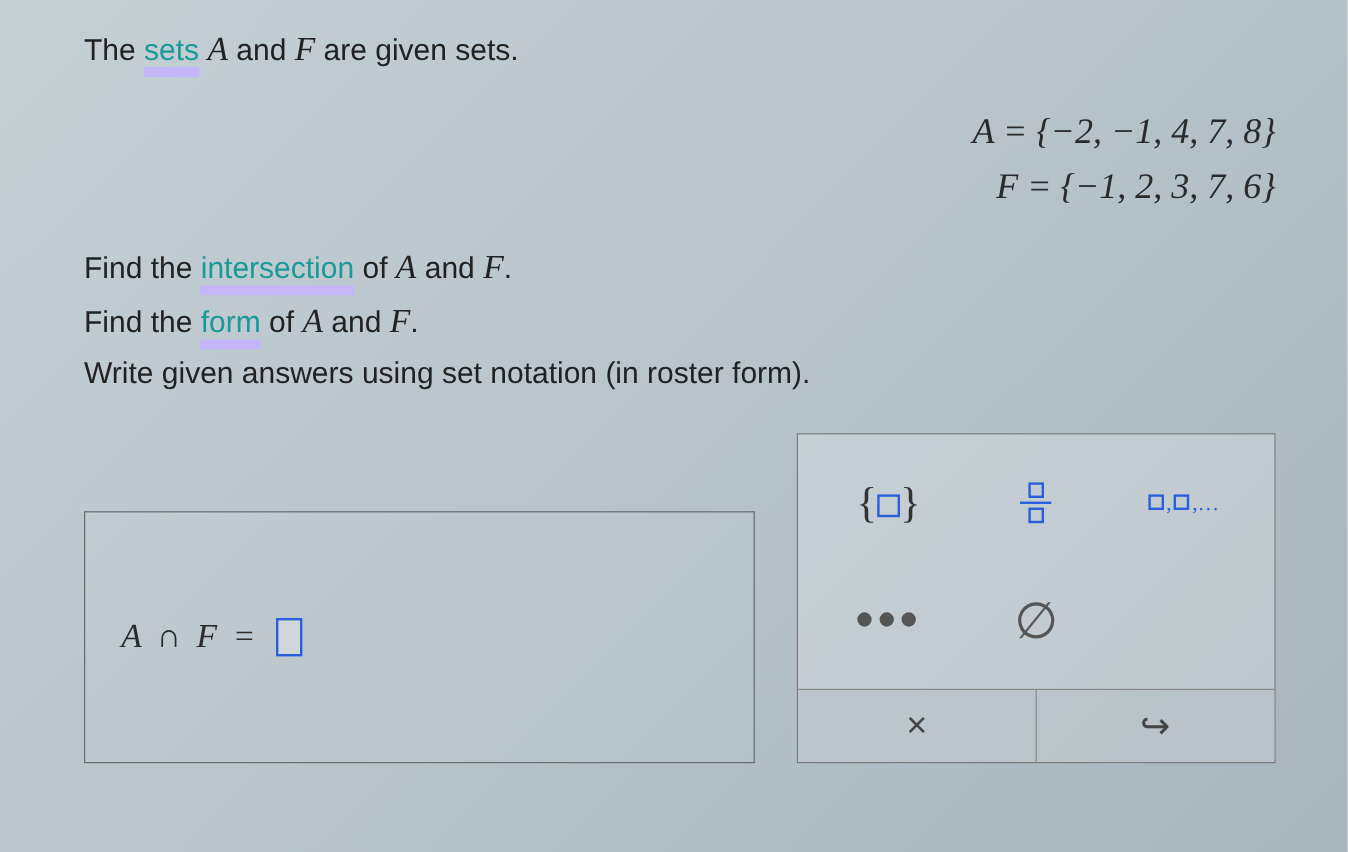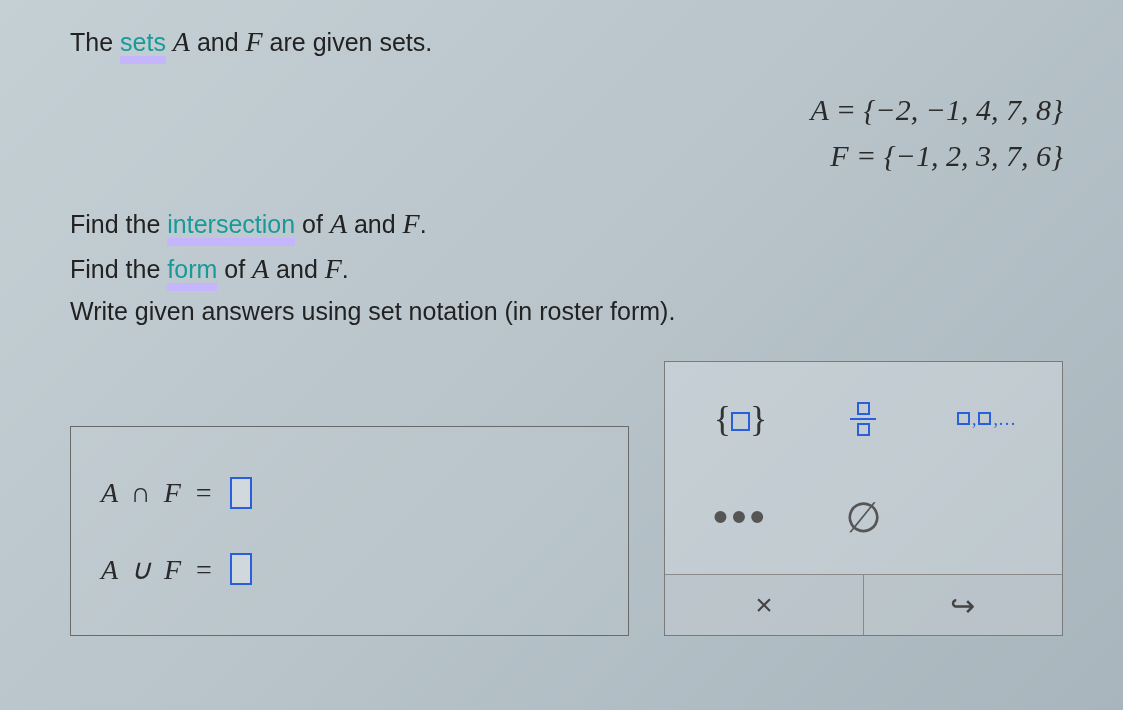--- a/index.html
+++ b/index.html
@@ -184,24 +184,20 @@
 </div>
 
 <div class="problem-text">Write given answers using set notation (in roster form).</div>
 
 <div class="answer-area">
   <div class="answer-box">
     <div class="answer-line">
       <span style="font-style:italic;letter-spacing:3px;">A ∩ F =</span>
       <span class="input-placeholder"></span>
     </div>
-    <div class="answer-line">
-      <span style="font-style:italic;letter-spacing:3px;">A ∪ F =</span>
-      <span class="input-placeholder"></span>
-    </div>
   </div>
 
   <div class="toolbox">
     <div class="tool-grid">
       <div class="tool-button">
         <span class="tool-set-braces"><span>{</span><span class="tool-square"></span><span>}</span></span>
       </div>
       <div class="tool-button">
         <span class="tool-fraction">
           <span class="tool-square-sm"></span>

